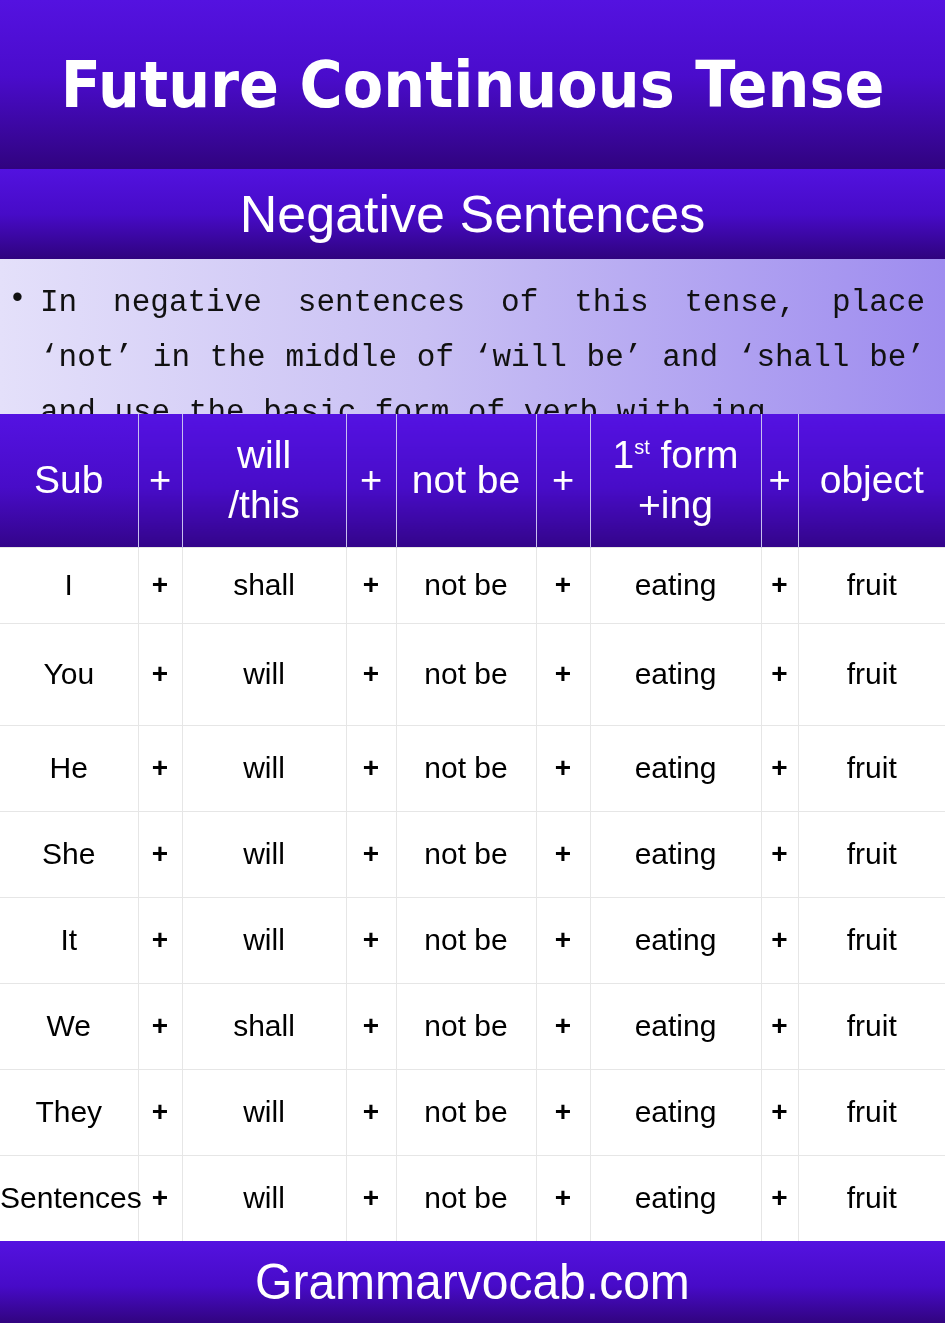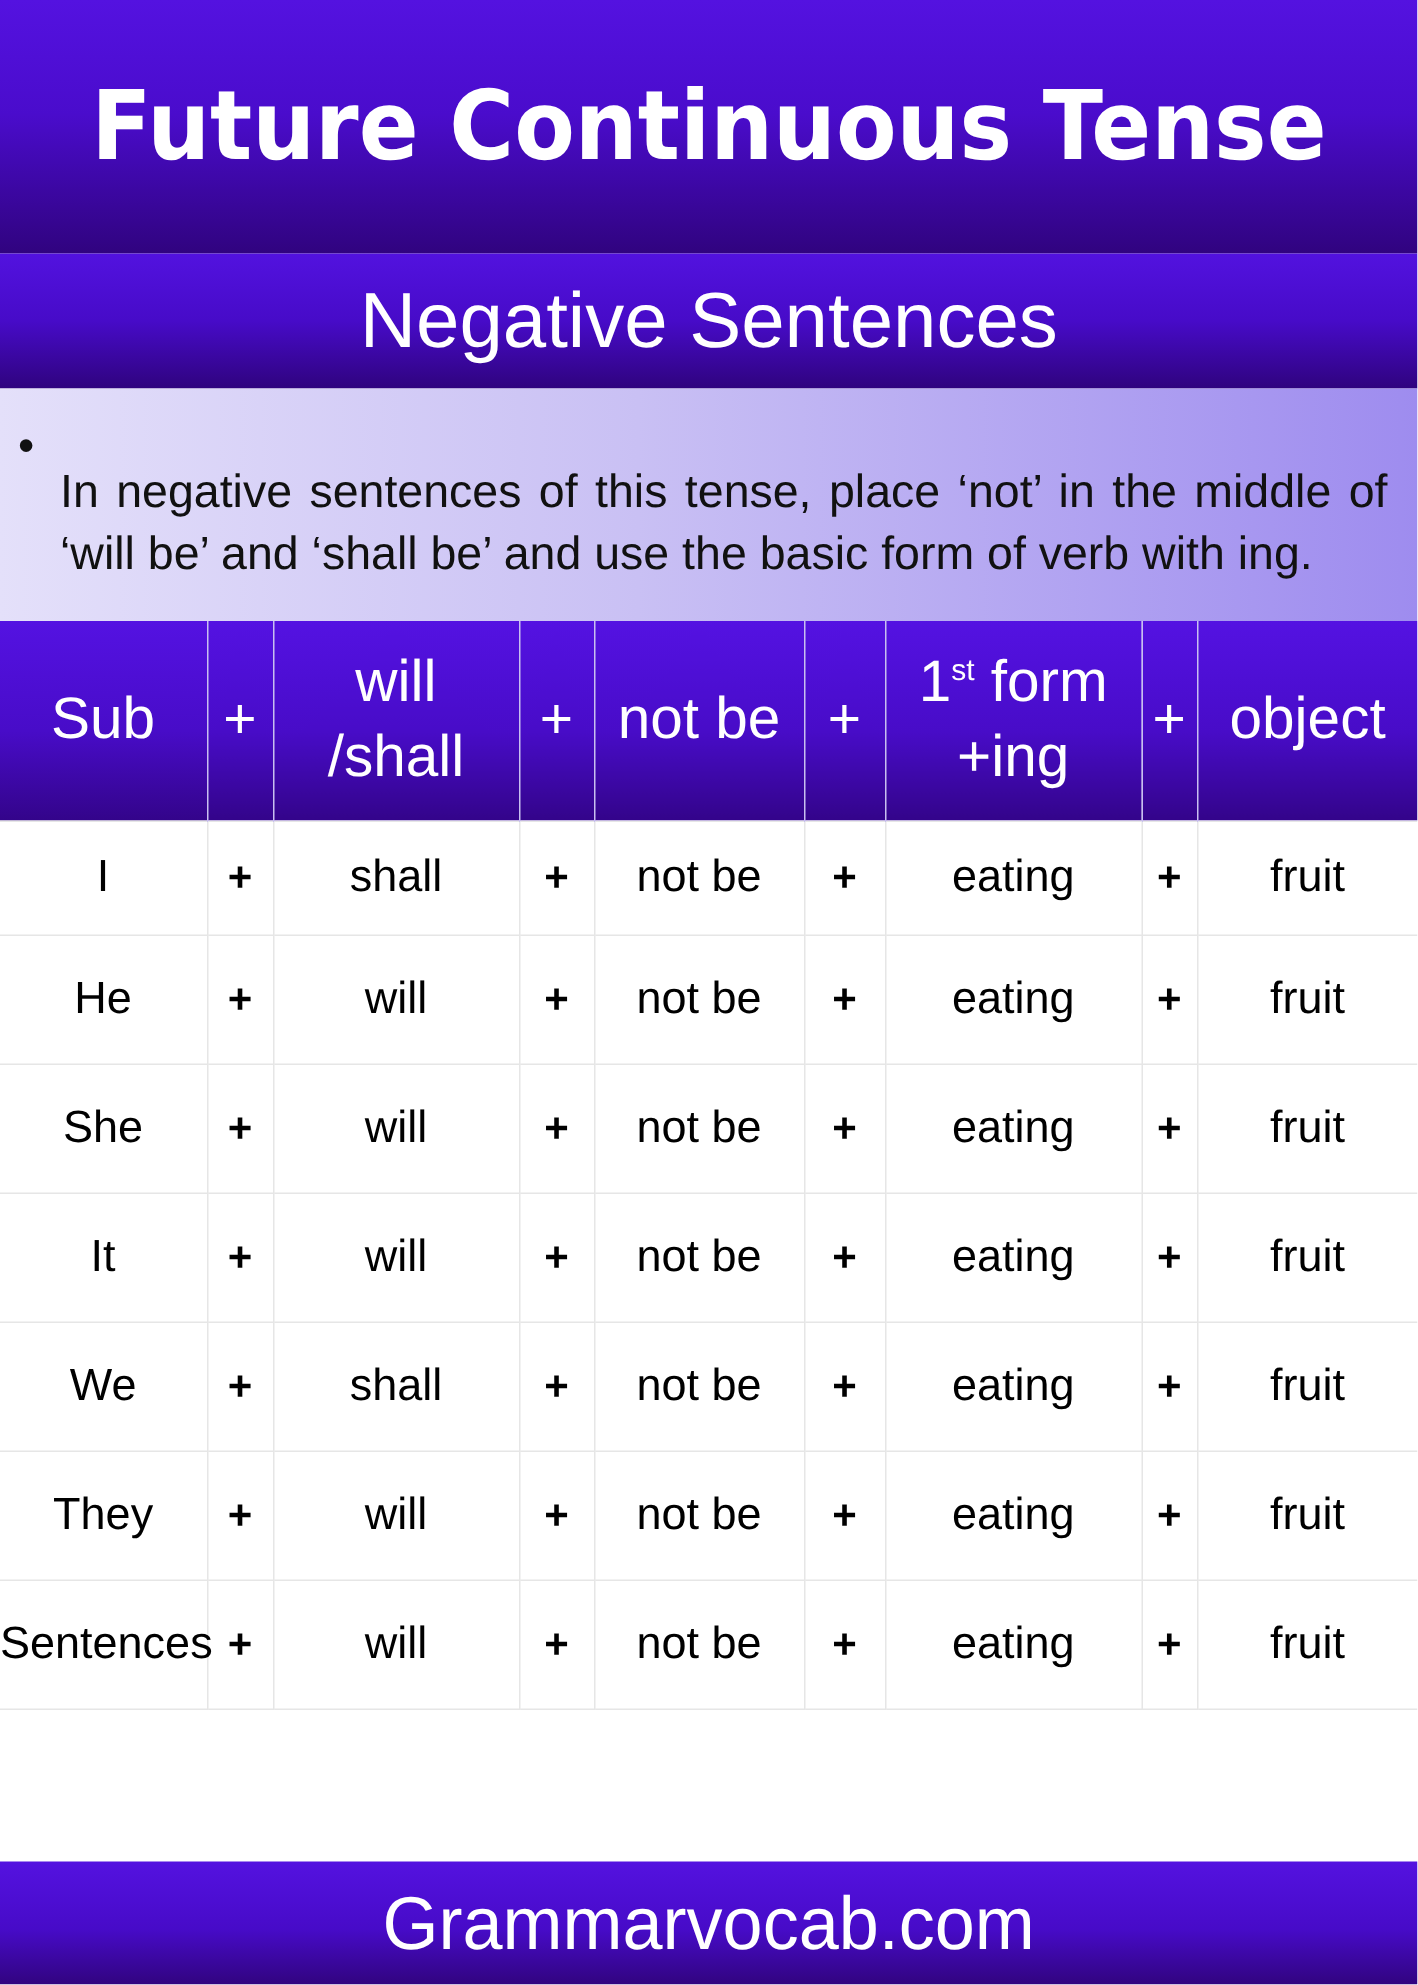--- a/index.html
+++ b/index.html
@@ -25,22 +25,22 @@
     font-size: 52px; white-space: nowrap;
   }
   .intro {
     position: absolute; left: 0; top: 259px; width: 945px; height: 155px;
     background: linear-gradient(to right, #e4e0fa 0%, #c9c0f4 45%, #9e8cef 100%);
     padding: 16px 20px 0 10px;
   }
   .intro-row { display: flex; }
   .bullet { width: 30px; font-size: 31px; line-height: 44px; color: #111; text-align: left; padding-left: 2px; }
   .intro-text {
-    flex: 1; font-size: 31px; line-height: 41px; color: #111;
-    text-align: justify; font-family: Liberation Sans, sans-serif; margin-top: 32px;
+    flex: 1; font-size: 31px; line-height: 55px; color: #111;
+    text-align: justify; font-family: Liberation Mono, monospace;
   }
 
   table.grammar {
     position: absolute; left: 0; top: 414px; width: 945px;
     border-collapse: collapse; table-layout: fixed;
   }
   table.grammar col.c-sub { width: 138px; }
   table.grammar col.c-p1 { width: 44px; }
   table.grammar col.c-aux { width: 164px; }
   table.grammar col.c-p2 { width: 50px; }
@@ -108,21 +108,21 @@
       <col class="c-verb">
       <col class="c-p4">
       <col class="c-obj">
   </colgroup>
   <thead>
     <tr>
       <th>Sub</th>
       <th class="plus">+</th>
       <th>
         <span>will</span><br>
-        <span>/shall</span>
+        <span>/this</span>
       </th>
       <th class="plus">+</th>
       <th>not be</th>
       <th class="plus">+</th>
       <th>
         <span>1</span><sup>st</sup><span> form</span><br>
         <span>+ing</span>
       </th>
       <th class="plus">+</th>
       <th>object</th>
@@ -133,20 +133,31 @@
       <td>I</td>
       <td class="plus">+</td>
       <td>shall</td>
       <td class="plus">+</td>
       <td>not be</td>
       <td class="plus">+</td>
       <td>eating</td>
       <td class="plus">+</td>
       <td>fruit</td>
     </tr>
+    <tr class="r2">
+      <td>You</td>
+      <td class="plus">+</td>
+      <td>will</td>
+      <td class="plus">+</td>
+      <td>not be</td>
+      <td class="plus">+</td>
+      <td>eating</td>
+      <td class="plus">+</td>
+      <td>fruit</td>
+    </tr>
     <tr class="r3">
       <td>He</td>
       <td class="plus">+</td>
       <td>will</td>
       <td class="plus">+</td>
       <td>not be</td>
       <td class="plus">+</td>
       <td>eating</td>
       <td class="plus">+</td>
       <td>fruit</td>

